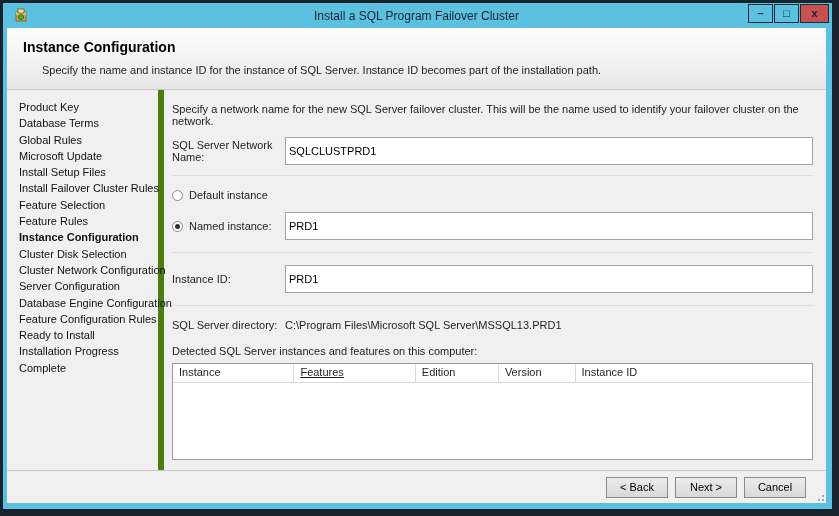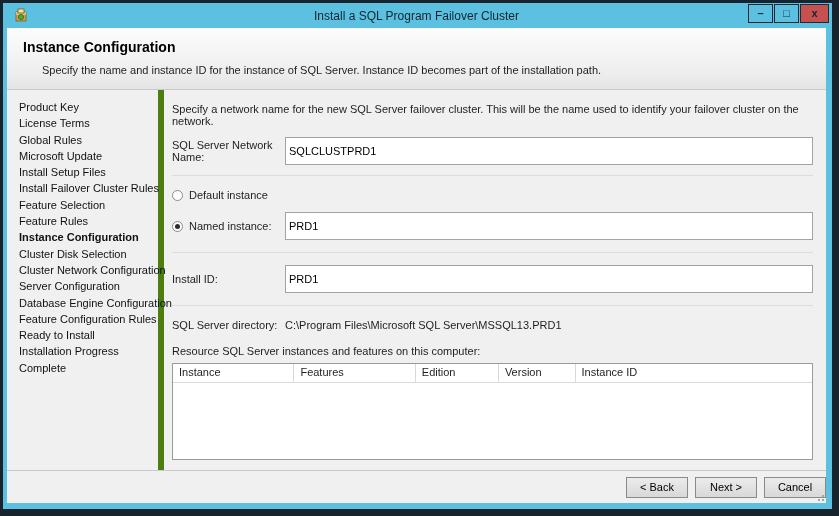--- a/index.html
+++ b/index.html
@@ -73,21 +73,21 @@
   .grid-head { display: flex; height: 19px; border-bottom: 1px solid #d9d9d9; }
   .grid-th {
     font-size: 11px; color: #1e1e1e; padding: 2px 0 0 6px;
     border-right: 1px solid #d9d9d9; overflow: hidden; white-space: nowrap;
   }
   .grid-th:last-child { border-right: none; }
   
   .footer {
     height: 33px; flex: 0 0 33px; border-top: 1px solid #c9c9c9;
     display: flex; align-items: center; justify-content: flex-end; gap: 7px;
-    padding-right: 0; position: relative; background: #f0f0f0;
+    padding-right: 20px; position: relative; background: #f0f0f0;
   }
   .btn {
     width: 62px; height: 21px;
     background: linear-gradient(180deg, #ececec, #d8d8d8);
     border: 1px solid #8a8a8a; font-family: "Liberation Sans", sans-serif;
     font-size: 11px; color: #000; cursor: default;
   }
   .grip {
     position: absolute; right: 1px; bottom: 1px; width: 10px; height: 10px;
     background:
@@ -119,21 +119,21 @@
   <div class="client">
 
     <div class="header">
       <h1>Instance Configuration</h1>
       <p>Specify the name and instance ID for the instance of SQL Server. Instance ID becomes part of the installation path.</p>
     </div>
 
     <div class="body">
       <div class="sidebar" id="sidebar">
           <div class="side-item">Product Key</div>
-          <div class="side-item">License Terms</div>
+          <div class="side-item">Database Terms</div>
           <div class="side-item">Global Rules</div>
           <div class="side-item">Microsoft Update</div>
           <div class="side-item">Install Setup Files</div>
           <div class="side-item">Install Failover Cluster Rules</div>
           <div class="side-item">Feature Selection</div>
           <div class="side-item">Feature Rules</div>
           <div class="side-item active">Instance Configuration</div>
           <div class="side-item">Cluster Disk Selection</div>
           <div class="side-item">Cluster Network Configuration</div>
           <div class="side-item">Server Configuration</div>
@@ -163,37 +163,37 @@
           <span class="radio-lbl-wrap">
             <span class="radio checked" id="radio-named"></span>
             <span>Named instance:</span>
           </span>
           <input class="text" type="text" value="PRD1" style="">
         </div>
 
         <hr class="rule">
 
         <div class="form-row" style="margin:12px 0 12px 0;">
-          <div class="lbl">Install ID:</div>
+          <div class="lbl">Instance ID:</div>
           <input class="text" type="text" value="PRD1" style="">
         </div>
 
         <hr class="rule">
 
         <div class="form-row" style="margin-top:13px;">
           <div class="lbl">SQL Server directory:</div>
           <div class="dir-value">C:\Program Files\Microsoft SQL Server\MSSQL13.PRD1</div>
         </div>
 
-        <div class="detected">Resource SQL Server instances and features on this computer:</div>
+        <div class="detected">Detected SQL Server instances and features on this computer:</div>
 
         <div class="grid">
           <div class="grid-head" id="grid-head">
               <div class="grid-th" style="width: 19%;">Instance</div>
-              <div class="grid-th" style="width: 19%;">Features</div>
+              <div class="grid-th" style="width: 19%; text-decoration: underline;">Features</div>
               <div class="grid-th" style="width: 13%;">Edition</div>
               <div class="grid-th" style="width: 12%;">Version</div>
               <div class="grid-th" style="width: 11%;">Instance ID</div>
             </div>
           <div style="flex:1;"></div>
         </div>
       </div>
     </div>
 
     <div class="footer">

